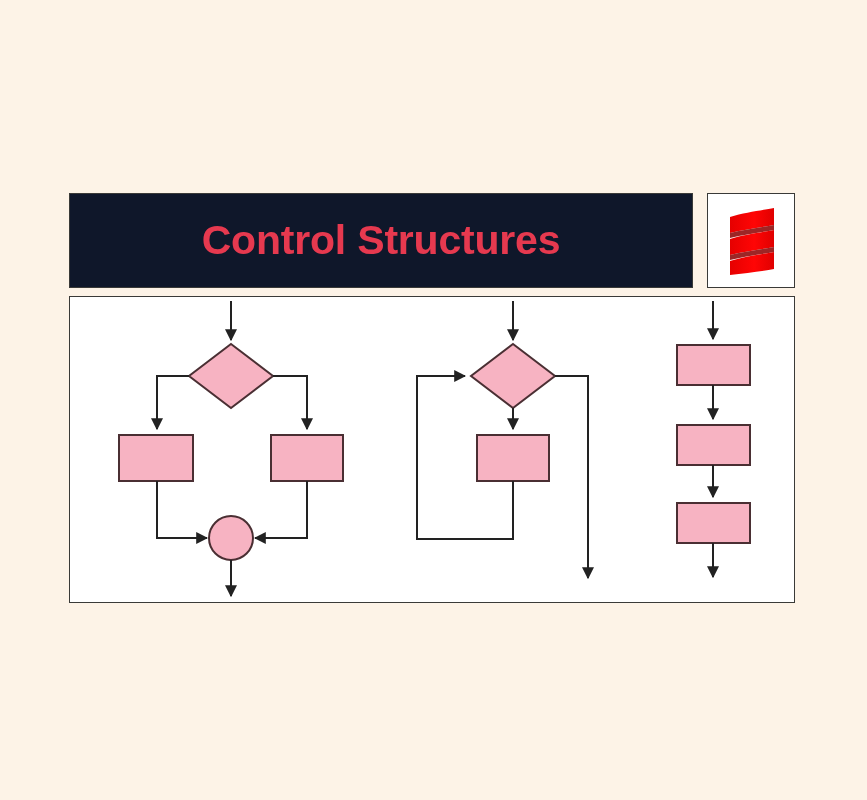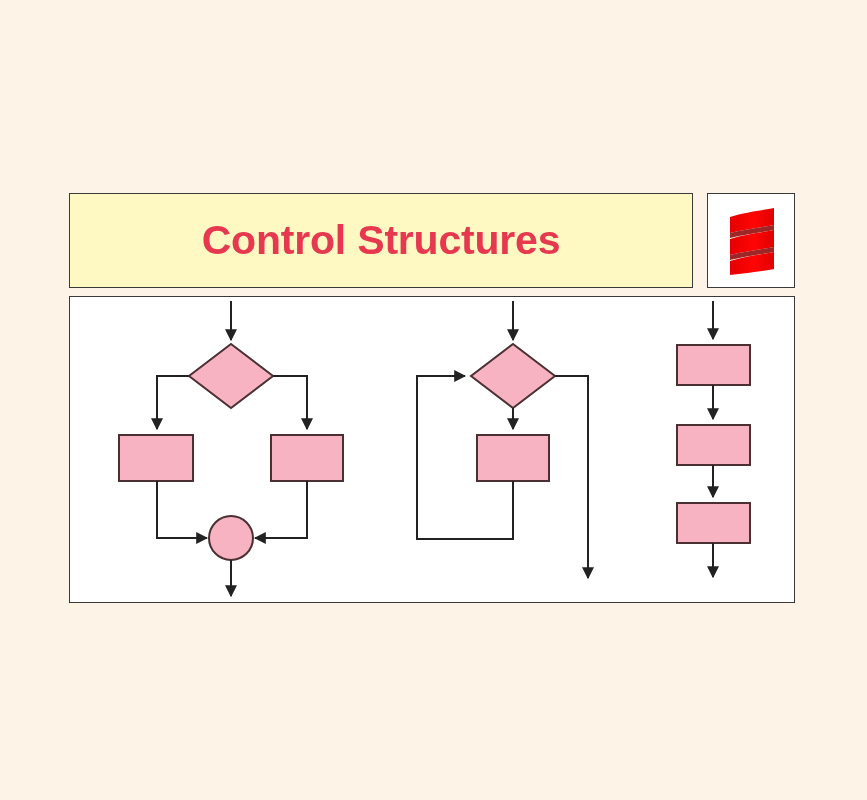--- a/index.html
+++ b/index.html
@@ -20,21 +20,21 @@
     height: 800px;
   }
 
   
   .title-panel {
     position: absolute;
     left: 69px;
     top: 193px;
     width: 624px;
     height: 95px;
-    background: #fef9c3;
+    background: #0f172a;
     border: 1.5px solid #3a3a38;
     box-sizing: border-box;
     display: flex;
     align-items: center;
     justify-content: center;
   }
   .title-text {
     font-size: 41px;
     font-weight: bold;
     color: #e6394f;

